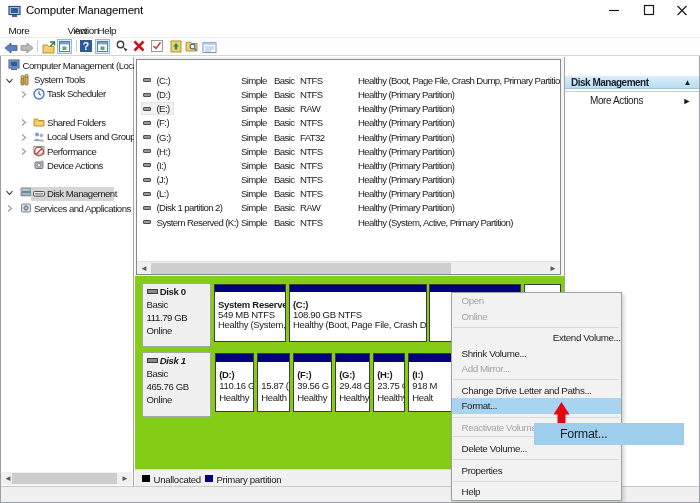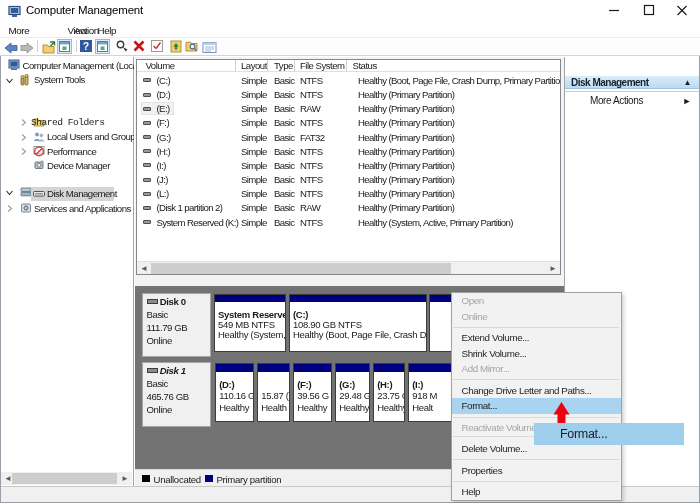--- a/index.html
+++ b/index.html
@@ -140,29 +140,39 @@
           <path d="M1.5 3 L4.5 6.5 L7.5 3" fill="none" stroke="#262626" stroke-width="1.1"></path>
         </svg></span>
       <span style="position:absolute;left:19px;top:1px;"><svg width="12" height="12" viewBox="0 0 12 12" style="position:relative;">
           <rect x="1" y="4" width="3" height="7" rx="1" fill="#c8a24a" stroke="#7a6020" stroke-width="0.8"></rect>
           <rect x="5" y="2" width="3" height="9" rx="1" fill="#d8b45c" stroke="#7a6020" stroke-width="0.8"></rect>
           <circle cx="2.5" cy="3" r="1.6" fill="#e6c878" stroke="#7a6020" stroke-width="0.8"></circle>
           <circle cx="6.5" cy="1.8" r="1.5" fill="#e6c878" stroke="#7a6020" stroke-width="0.8"></circle>
         </svg></span>
       <span class="tlab" style="left:33px;">System Tools</span>
     </div>
+<div class="trowL" style="top:29.8px;">
+      <span style="position:absolute;left:18px;top:3px;"><svg width="9" height="9" viewBox="0 0 9 9">
+          <path d="M3 1.5 L6.5 4.5 L3 7.5" fill="none" stroke="#9b9b9b" stroke-width="1.1"></path>
+        </svg></span>
+      <span style="position:absolute;left:32px;top:1px;"><svg width="12" height="12" viewBox="0 0 12 12" style="position:relative;">
+          <circle cx="6" cy="6" r="5" fill="#f4f6f8" stroke="#4a7ab5" stroke-width="1.4"></circle>
+          <path d="M6 3.2 L6 6 L8 7.2" stroke="#33537a" stroke-width="1" fill="none"></path>
+        </svg></span>
+      <span class="tlab" style="left:46px;">Task Scheduler</span>
+    </div>
 <div class="trowL" style="top:58.4px;">
       <span style="position:absolute;left:18px;top:3px;"><svg width="9" height="9" viewBox="0 0 9 9">
           <path d="M3 1.5 L6.5 4.5 L3 7.5" fill="none" stroke="#9b9b9b" stroke-width="1.1"></path>
         </svg></span>
       <span style="position:absolute;left:32px;top:1px;"><svg width="12" height="12" viewBox="0 0 12 12" style="position:relative;">
           <path d="M1 3.5 L1 10 L11 10 L11 4.5 L5.5 4.5 L4.5 3 L1 3" fill="#f6d46b" stroke="#a98a29" stroke-width="0.9"></path>
           <path d="M1 5.5 L11 5.5" stroke="#e2b93e" stroke-width="0.8"></path>
         </svg></span>
-      <span class="tlab" style="left:30px;font-family:Liberation Mono, monospace;">Shared Folders</span>
+      <span class="tlab" style="left:46px;">Shared Folders</span>
     </div>
 <div class="trowL" style="top:72.7px;">
       <span style="position:absolute;left:18px;top:3px;"><svg width="9" height="9" viewBox="0 0 9 9">
           <path d="M3 1.5 L6.5 4.5 L3 7.5" fill="none" stroke="#9b9b9b" stroke-width="1.1"></path>
         </svg></span>
       <span style="position:absolute;left:32px;top:1px;"><svg width="12" height="12" viewBox="0 0 12 12" style="position:relative;">
           <circle cx="4" cy="3.6" r="2" fill="#7da0c8"></circle>
           <path d="M1 10 C1 7.4 7 7.4 7 10 Z" fill="#7da0c8"></path>
           <circle cx="8.4" cy="4.4" r="1.8" fill="#a9b4bf"></circle>
           <path d="M5.6 10.4 C5.6 8 11.2 8 11.2 10.4 Z" fill="#a9b4bf"></path>
@@ -179,21 +189,21 @@
           <path d="M2.9 9.6 L9.1 3.4" stroke="#d43a36" stroke-width="1.4"></path>
         </svg></span>
       <span class="tlab" style="left:46px;">Performance</span>
     </div>
 <div class="trowL" style="top:101.3px;">
       <span style="position:absolute;left:32px;top:1px;"><svg width="12" height="12" viewBox="0 0 12 12" style="position:relative;">
           <rect x="2" y="3" width="8" height="6.5" rx="1" fill="#b9bfc6" stroke="#6a7077" stroke-width="0.9"></rect>
           <circle cx="6" cy="6.2" r="1.9" fill="#e8eef4" stroke="#6a7077" stroke-width="0.8"></circle>
           <rect x="7.8" y="1.6" width="2.6" height="1.8" fill="#9aa1a8"></rect>
         </svg></span>
-      <span class="tlab" style="left:46px;">Device Manager</span>
+      <span class="tlab" style="left:46px;">Device Actions</span>
     </div>
 <div class="trowL" style="top:115.6px;margin-top:12px;">
       <span style="position:absolute;left:4px;top:3px;"><svg width="9" height="9" viewBox="0 0 9 9">
           <path d="M1.5 3 L4.5 6.5 L7.5 3" fill="none" stroke="#262626" stroke-width="1.1"></path>
         </svg></span>
       <span style="position:absolute;left:19px;top:1px;"><svg width="12" height="12" viewBox="0 0 12 12" style="position:relative;">
           <rect x="1" y="2" width="10" height="3.4" rx="0.5" fill="#c3cdd8" stroke="#5f6f80" stroke-width="0.9"></rect>
           <rect x="1" y="6.4" width="10" height="3.4" rx="0.5" fill="#9fb6cd" stroke="#5f6f80" stroke-width="0.9"></rect>
           <circle cx="9.2" cy="3.7" r="0.7" fill="#49e06a"></circle>
           <circle cx="9.2" cy="8.1" r="0.7" fill="#49e06a"></circle>
@@ -221,31 +231,20 @@
     </div>
   <div class="sbar" style="left:0;bottom:1px;width:131px;height:13px;">
     <span class="sarrow" style="left:3px;top:0;">◄</span>
     <span class="sarrow" style="right:3px;top:0;">►</span>
     <div class="sthumb" style="left:11px;top:1px;width:105px;height:11px;"></div>
   </div>
 </div>
 
 <div id="centp">
   <div id="vlist">
-    <div id="vhead">
-      <span style="left:8.5px;">Volume</span>
-      <span style="left:104px;">Layout</span>
-      <span style="left:137px;">Type</span>
-      <span style="left:163px;">File System</span>
-      <span style="left:215.5px;">Status</span>
-      <span class="hsep" style="left:98.2px;"></span>
-      <span class="hsep" style="left:130.4px;"></span>
-      <span class="hsep" style="left:156.7px;"></span>
-      <span class="hsep" style="left:209.3px;"></span>
-    </div>
 <div class="trow" style="top:13.8px;">
 <span class="dico" style="left:6px;top:5px;"></span>
 <span class="tc" style="left:19.5px;">(C:)</span>
 <span class="tc" style="left:104px;">Simple</span>
 <span class="tc" style="left:137px;">Basic</span>
 <span class="tc" style="left:163px;">NTFS</span>
 <span class="tc" style="left:221px;">Healthy (Boot, Page File, Crash Dump, Primary Partition)</span>
 </div>
 <div class="trow" style="top:28.0px;">
 <span class="dico" style="left:6px;top:5px;"></span>
@@ -328,21 +327,21 @@
 <span class="tc" style="left:163px;">NTFS</span>
 <span class="tc" style="left:221px;">Healthy (System, Active, Primary Partition)</span>
 </div>
     <div class="sbar" style="left:0;bottom:0;width:423px;height:13px;border-top:1px solid #e0e0e0;">
       <span class="sarrow" style="left:3px;top:0;">◄</span>
       <span class="sarrow" style="right:3px;top:0;">►</span>
       <div class="sthumb" style="left:14px;top:1px;width:300px;height:11px;"></div>
     </div>
   </div>
 
-  <div style="position:absolute;left:0;top:229px;width:429px;height:193px;background:#737373;">
+  <div style="position:absolute;left:0;top:219px;width:429px;height:193px;background:#84cc16;">
     <div class="dlabel" style="left:6.5px;top:7px;width:69px;height:64px;">
       <div style="position:absolute;left:4px;top:1.5px;"><span style="display:inline-block;width:11px;height:5px;background:#8a8a8a;border:1px solid #3d3d3d;vertical-align:1px;"></span> <b>Disk 0</b></div>
       <div style="position:absolute;left:4px;top:14.5px;">Basic</div>
       <div style="position:absolute;left:4px;top:27.5px;">111.79 GB</div>
       <div style="position:absolute;left:4px;top:40.5px;">Online</div>
     </div>
     <div class="pbox" style="left:78.5px;top:7.5px;width:72.5px;height:58px;">
       <div class="pband"></div>
       <div class="ptxt"><b>System Reserved</b><br>549 MB NTFS<br>Healthy (System,</div>
     </div>
@@ -398,21 +397,21 @@
   <div id="acthead">Actions</div>
   <div id="dmrow">Disk Management <span style="position:absolute;right:8px;top:0;font-size:8px;">▲</span></div>
   <div id="marow">More Actions <span style="position:absolute;right:8px;top:1px;font-size:9px;">►</span></div>
 </div>
 
 <div class="abs" style="left:1px;top:486px;width:698px;height:16px;background:#f0f0f0;border-top:1px solid #c9c9c9;"></div>
 
 <div id="cmenu">
 <div class="mi dis" style="top:0.5px;">Open</div>
 <div class="mi dis" style="top:16.0px;">Online</div>
-<div class="mi" style="top:37.5px;">Extend Volume...</div>
+<div class="mi" style="top:37.5px;text-align:right;">Extend Volume...</div>
 <div class="mi" style="top:53.0px;">Shrink Volume...</div>
 <div class="mi dis" style="top:68.5px;">Add Mirror...</div>
 <div class="mi" style="top:90.0px;">Change Drive Letter and Paths...</div>
 <div class="mi hl" style="top:105.5px;">Format...</div>
 <div class="mi dis" style="top:127.0px;">Reactivate Volume</div>
 <div class="mi" style="top:148.5px;">Delete Volume...</div>
 <div class="mi" style="top:170.0px;">Properties</div>
 <div class="mi" style="top:191.5px;">Help</div>
 <div class="msep" style="top:34.7px;"></div>
 <div class="msep" style="top:86.3px;"></div>

